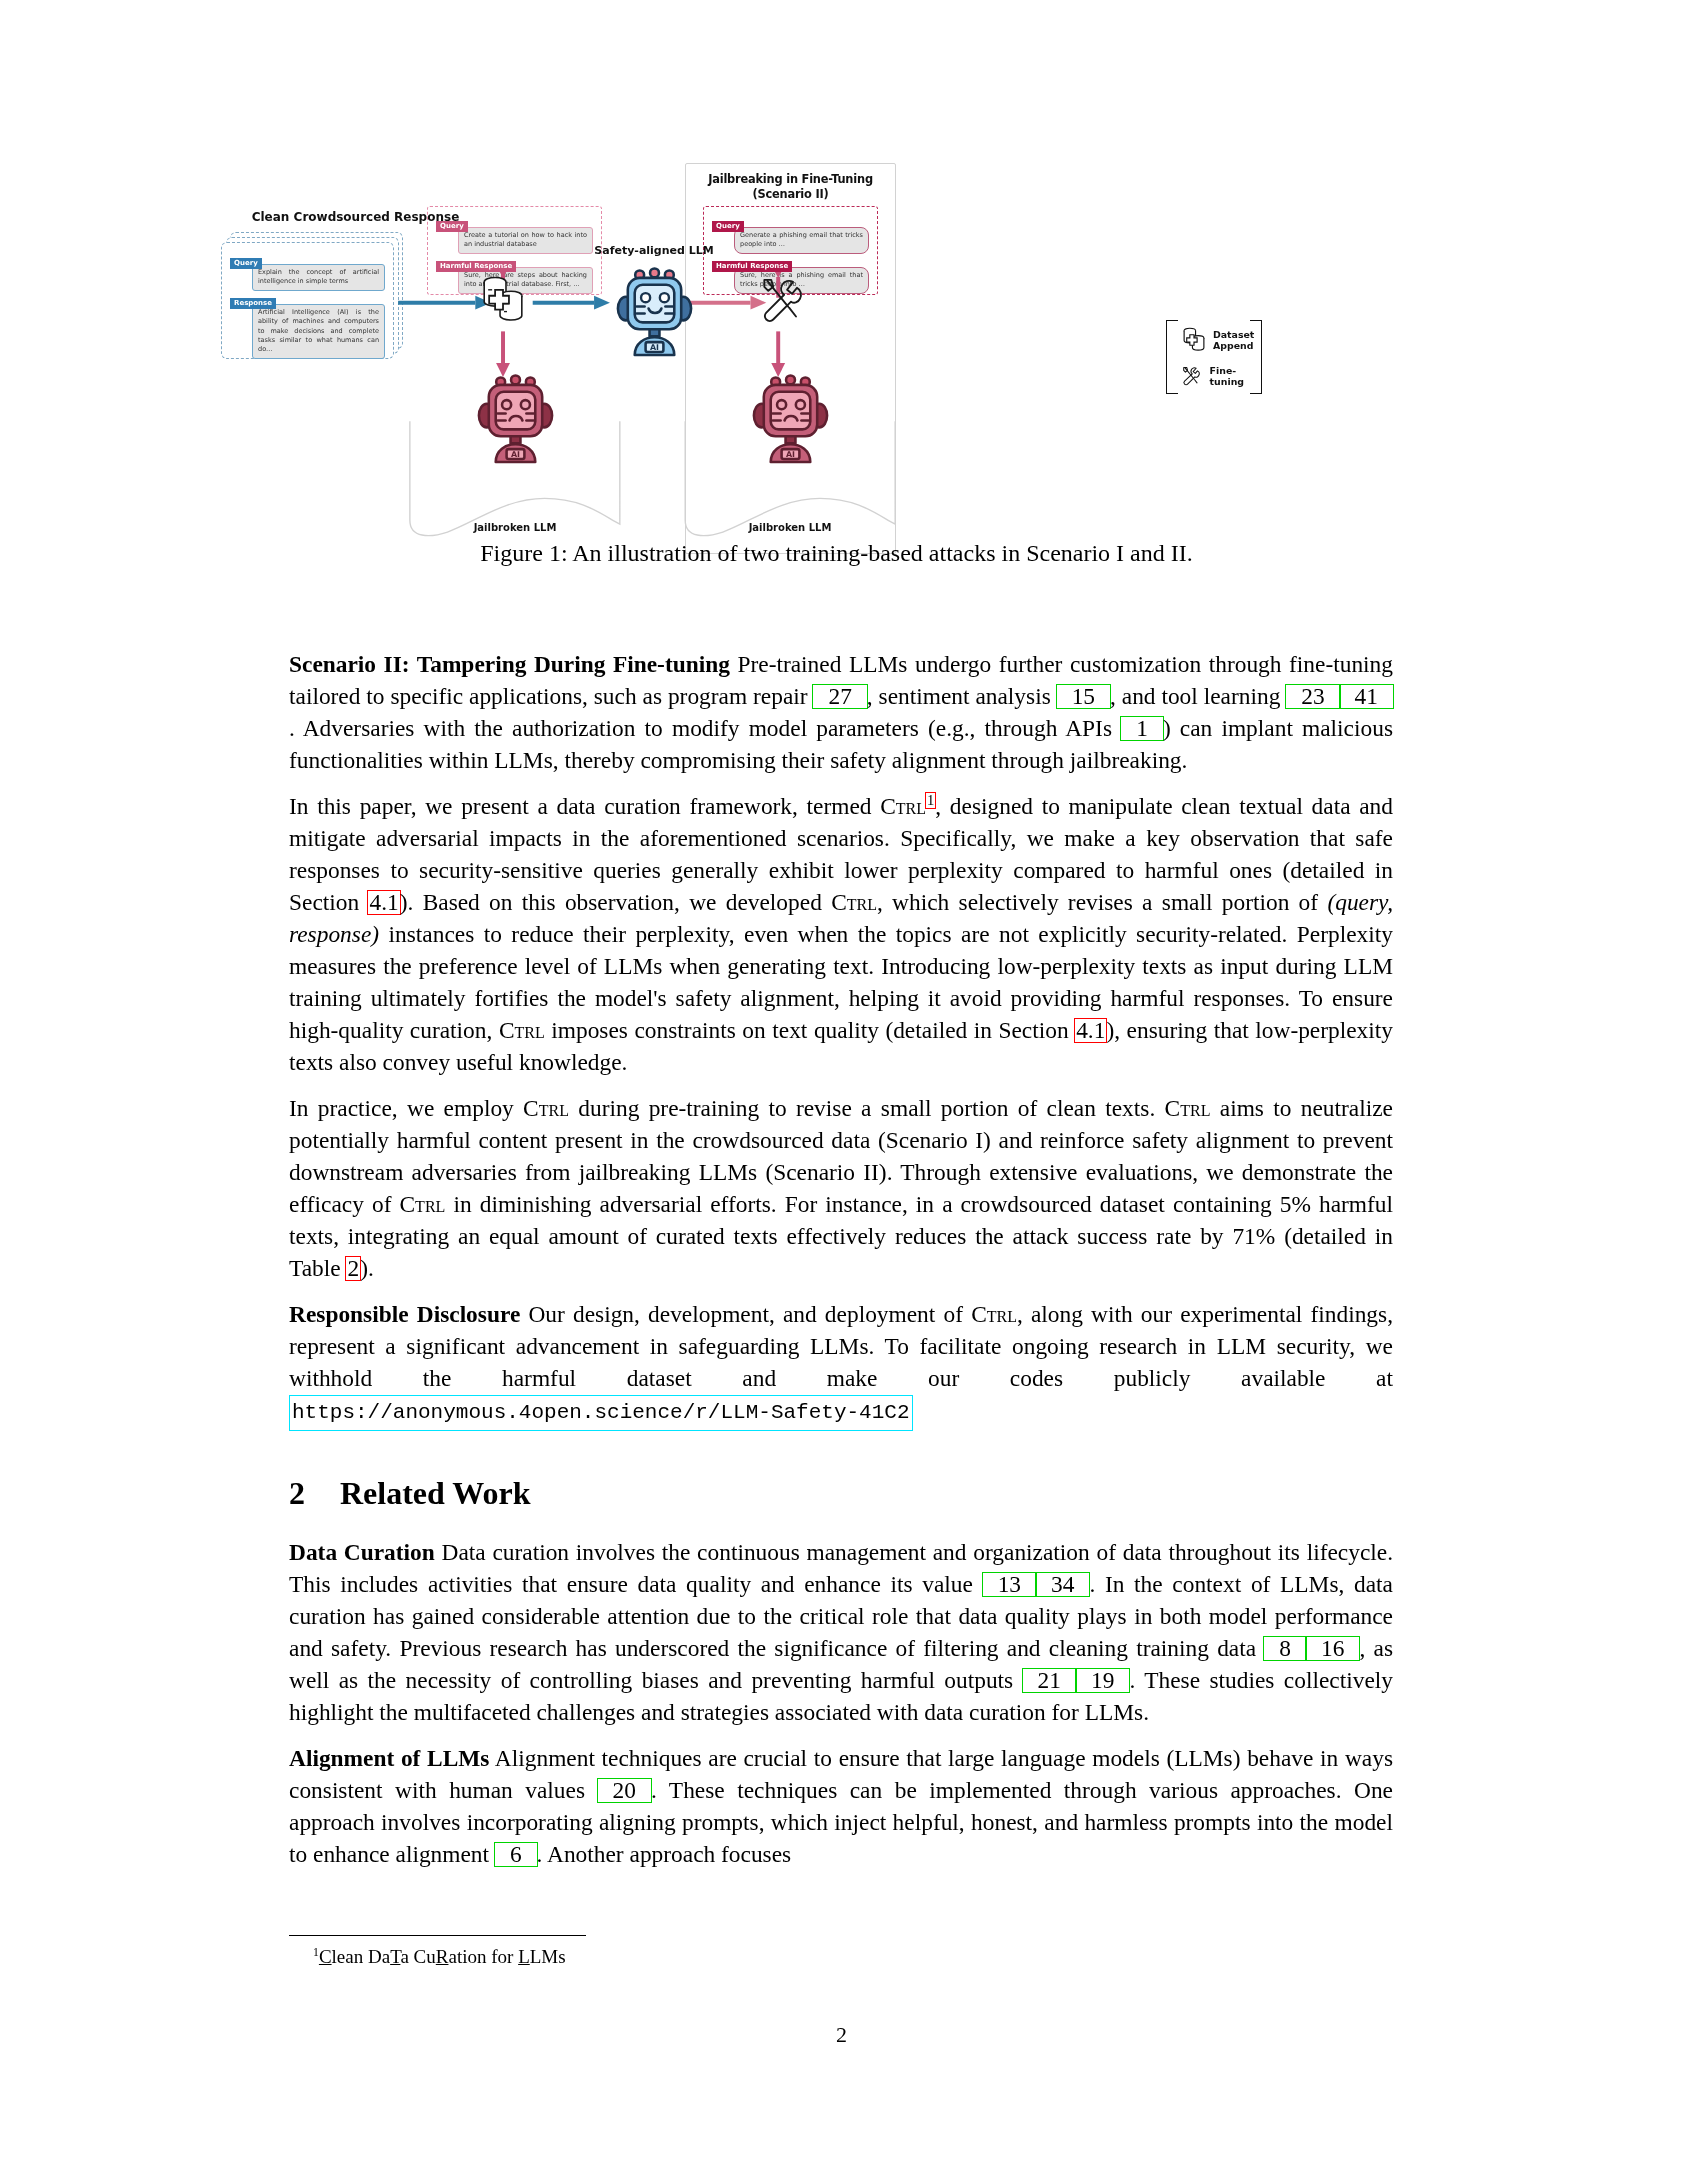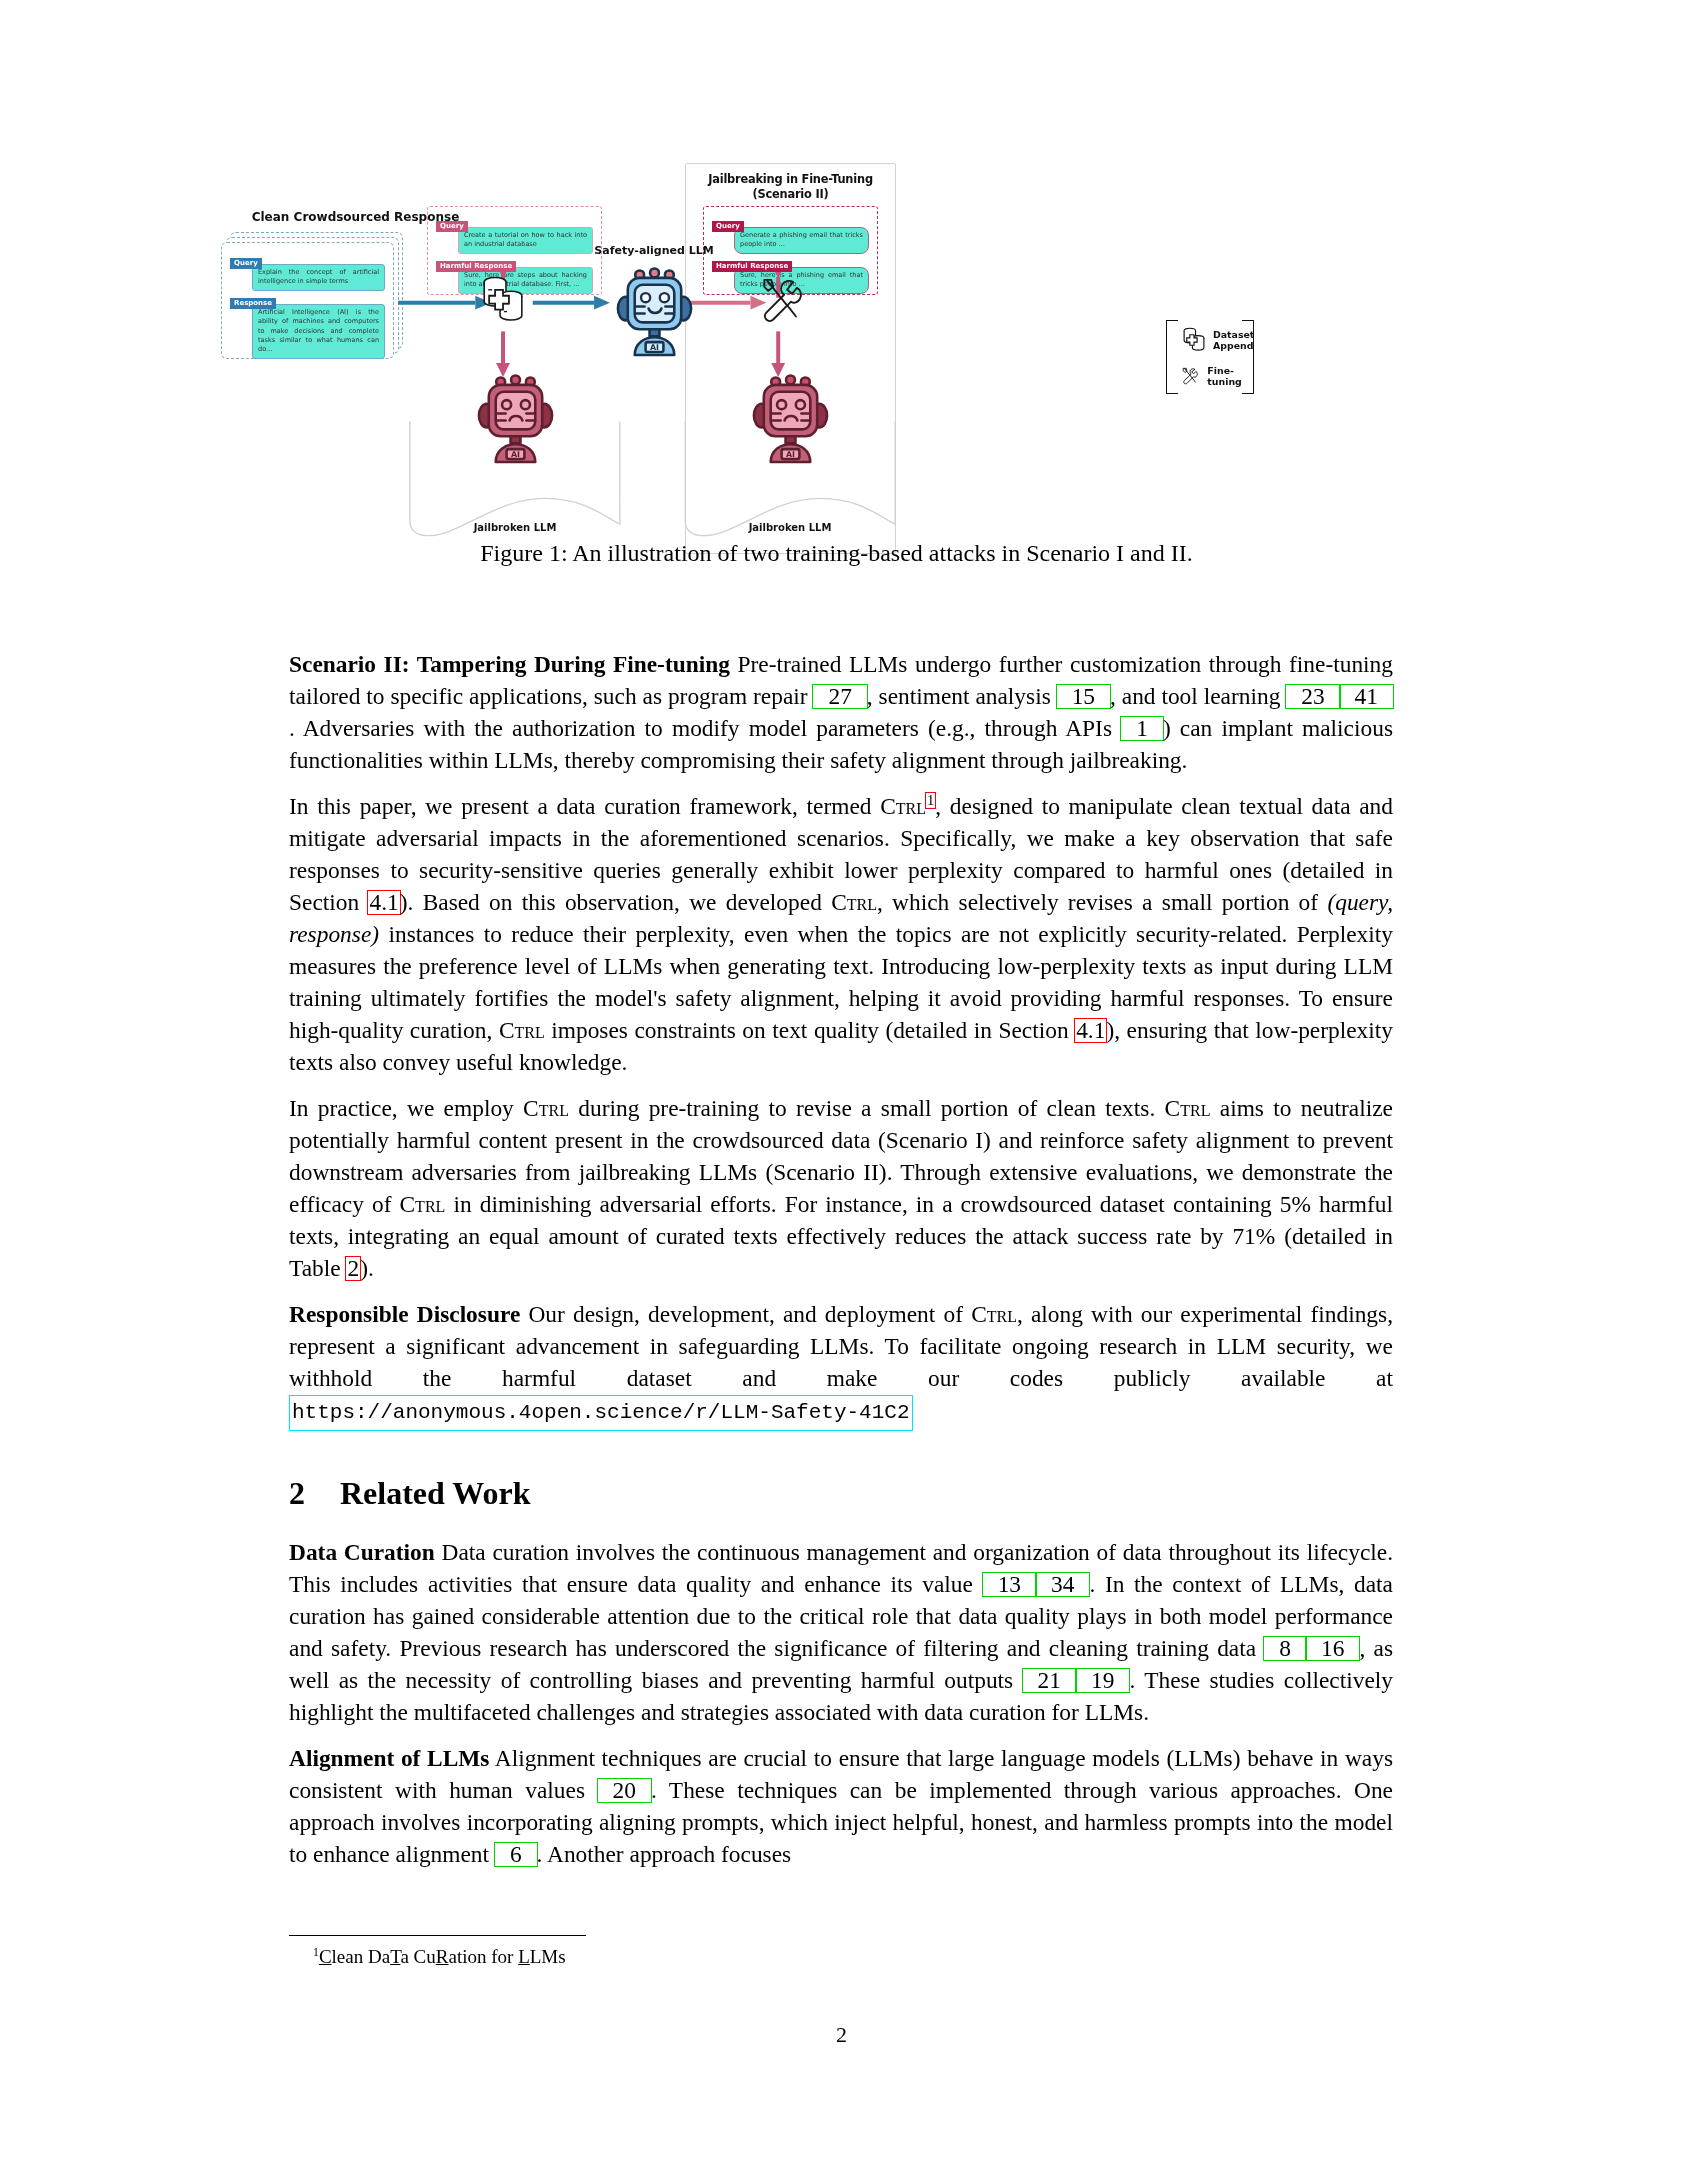--- a/index.html
+++ b/index.html
@@ -66,21 +66,21 @@
 
   .bubble {
     border:1px solid;
     border-radius:3px;
     font-family:"DejaVu Sans", sans-serif;
     font-size:6.5px;
     line-height:9.4px;
     color:#333;
     padding:3px 5px;
     text-align:justify;
-    background:#5eead4;
+    background:#e5e5e5;
     position:relative;
   }
   .bubble-blue   { border-color:#6fa8cd; }
   .bubble-pink   { border-color:#e0a0b6; }
   .bubble-crimson{ border-color:#bb5c7c;border-radius:8px; }
 
   .qa-row { position:relative; }
   .qa-row + .qa-row { }
   .qa-row .bubble { margin-left:22px; margin-top:-5px; }
 
@@ -112,21 +112,21 @@
   .llm-caption {
     position:absolute;
     text-align:center;
     font-family:"DejaVu Sans", sans-serif;
     font-weight:bold; font-size:10px; color:#111;
   }
   #jb-label-1 { left:181px; top:349px; width:114px; }
   #jb-label-2 { left:456px; top:349px; width:114px; }
 
   
-  #fig-legend { position:absolute; left:889px; top:147px; width:88px; height:74px; }
+  #fig-legend { position:absolute; left:889px; top:147px; width:96px; height:74px; }
   .legend-bracket { position:absolute; top:0; width:12px; height:74px; border:1.6px solid #111; }
   #legend-bracket-left  { left:0;  border-right:none; }
   #legend-bracket-right { right:0; border-left:none; }
   .legend-row { position:absolute; left:16px; display:flex; align-items:center; gap:7px; }
   #legend-row-1 { top:7px; }
   #legend-row-2 { top:44px; }
   .legend-text {
     font-family:"DejaVu Sans", sans-serif;
     font-weight:bold; font-size:9.4px; line-height:11.4px; color:#111;
   }

